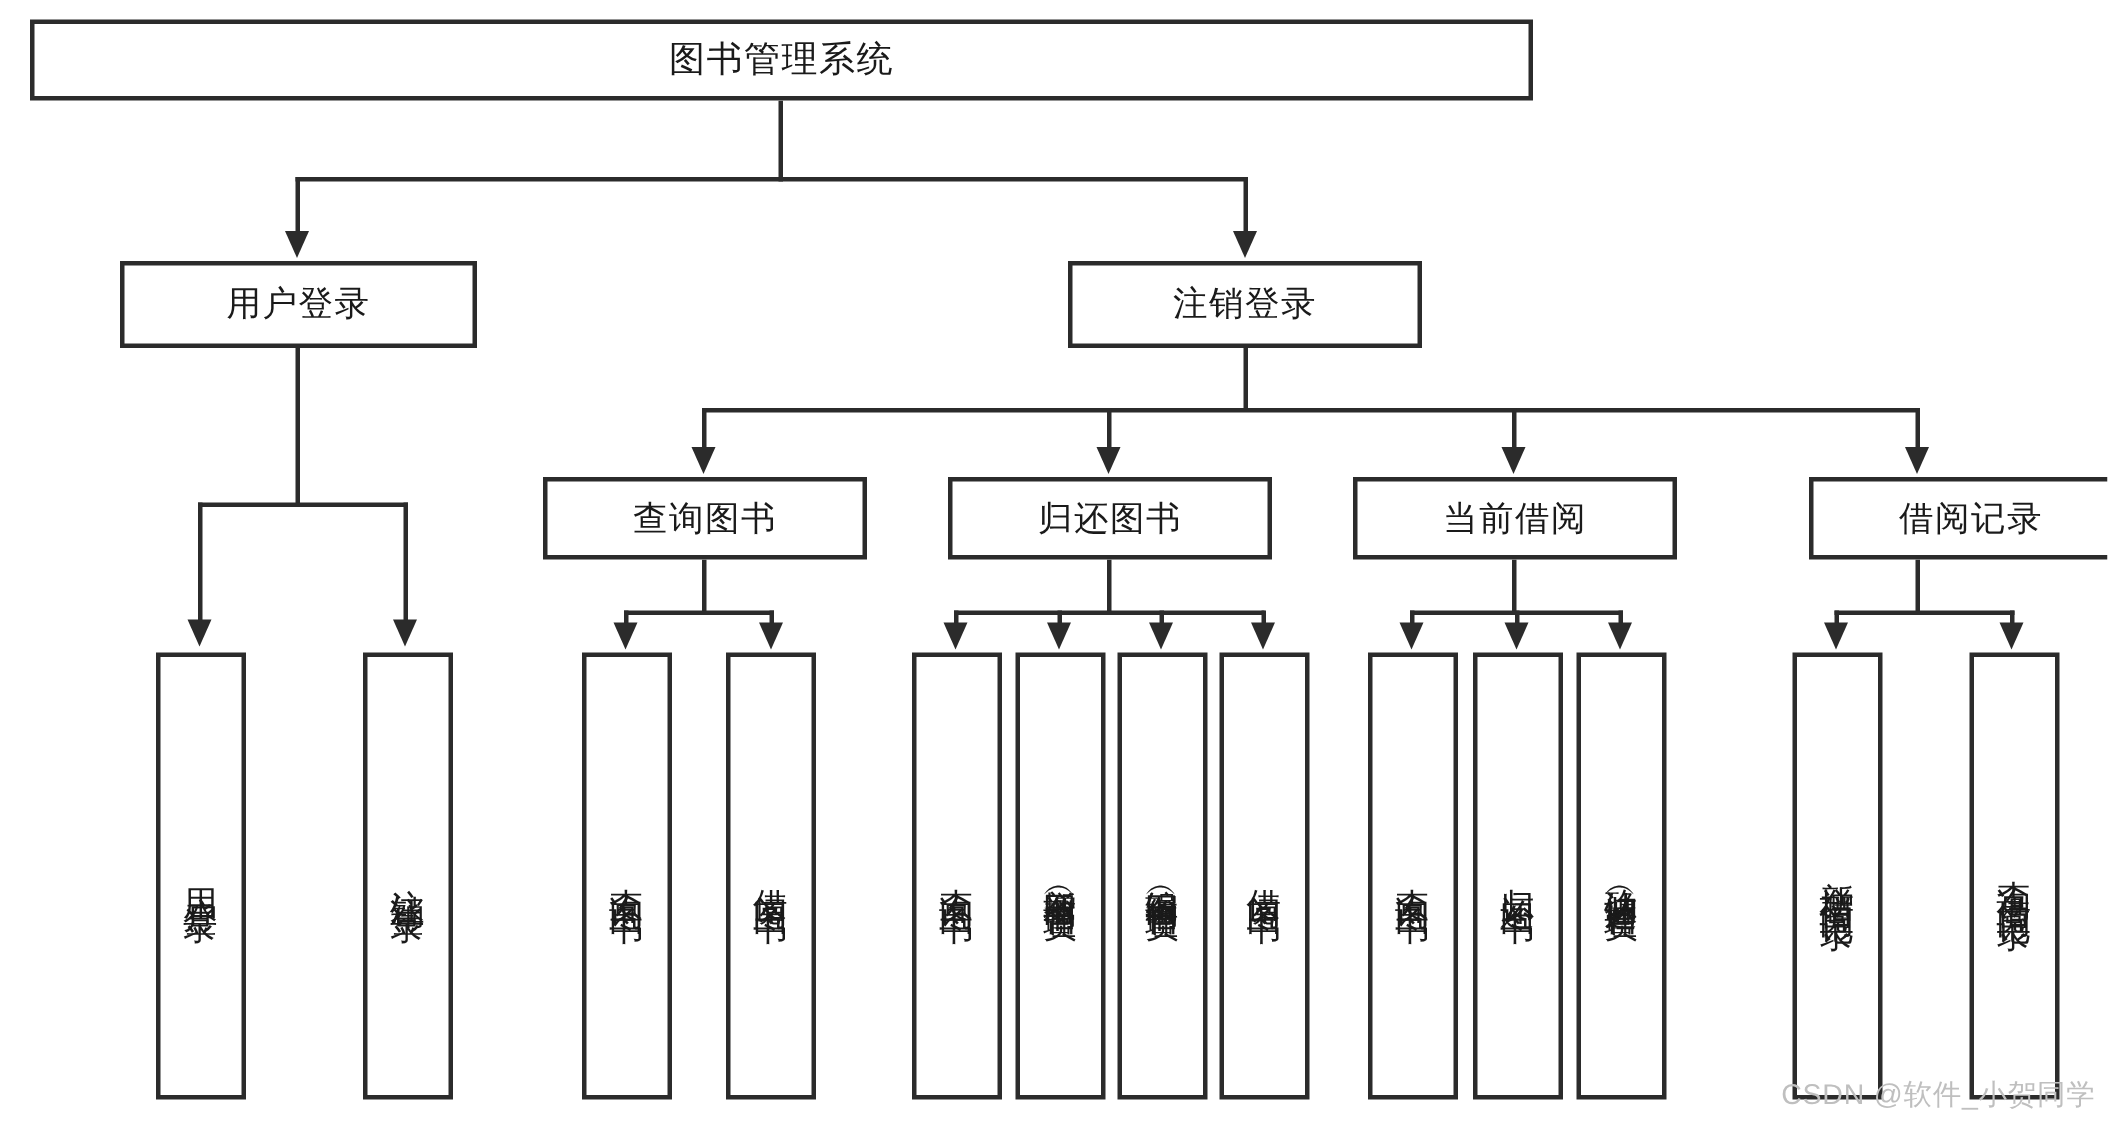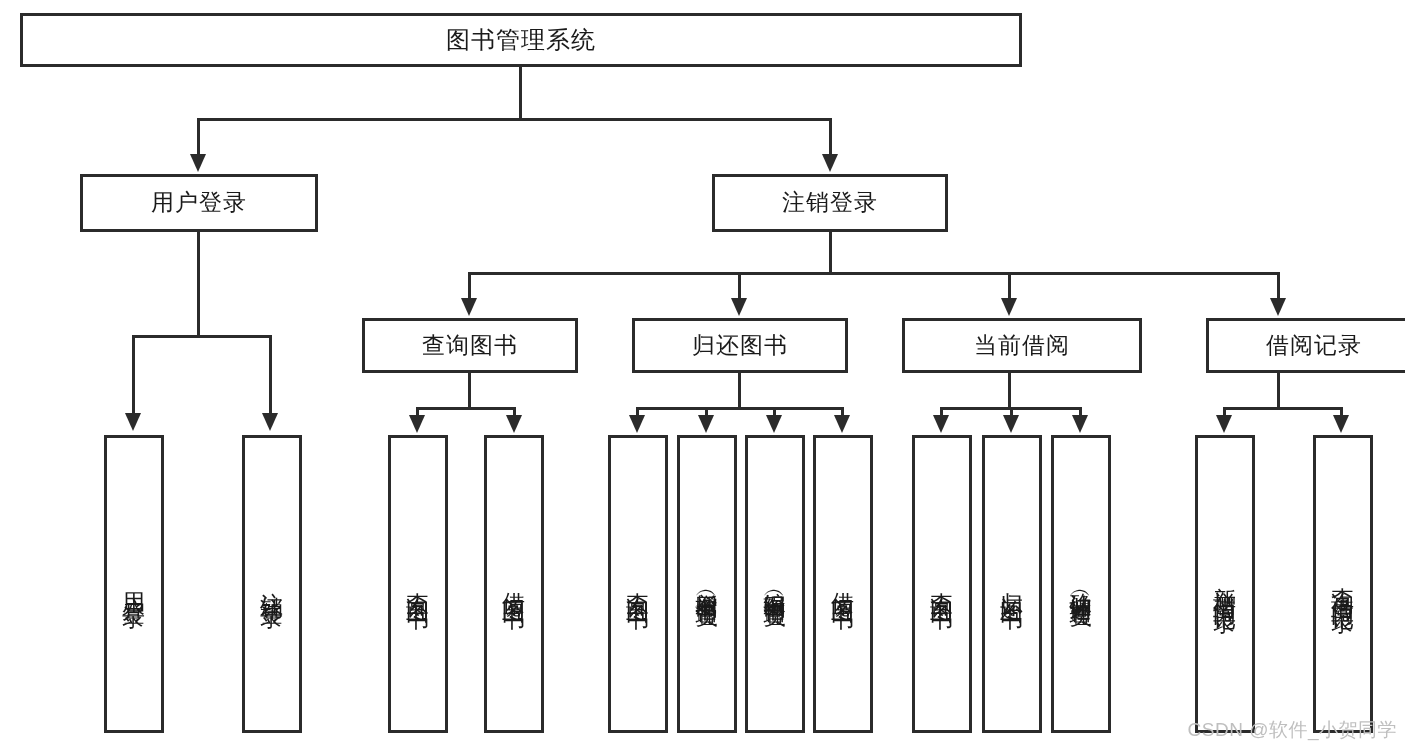--- a/index.html
+++ b/index.html
@@ -152,21 +152,21 @@
       </div>
       <div class="node lvl2 horiz" style="left: 712px; top: 174px; width: 236px; height: 58px;">
         <span>注销登录</span>
       </div>
       <div class="node lvl3 horiz" style="left: 362px; top: 318px; width: 216px; height: 55px;">
         <span>查询图书</span>
       </div>
       <div class="node lvl3 horiz" style="left: 632px; top: 318px; width: 216px; height: 55px;">
         <span>归还图书</span>
       </div>
-      <div class="node lvl3 horiz" style="left: 902px; top: 318px; width: 240px; height: 55px;">
+      <div class="node lvl3 horiz" style="left: 902px; top: 318px; width: 216px; height: 55px;">
         <span>当前借阅</span>
       </div>
       <div class="node lvl3 horiz" style="left: 1172px; top: 318px; width: 216px; height: 55px; margin-left: 34px;">
         <span>借阅记录</span>
       </div>
       <div class="node leaf vert" style="left: 104px; top: 435px; width: 60px; height: 298px;">
         <span class="vtext">用户登录</span>
       </div>
       <div class="node leaf vert" style="left: 242px; top: 435px; width: 60px; height: 298px;">
         <span class="vtext">注销登录</span>

